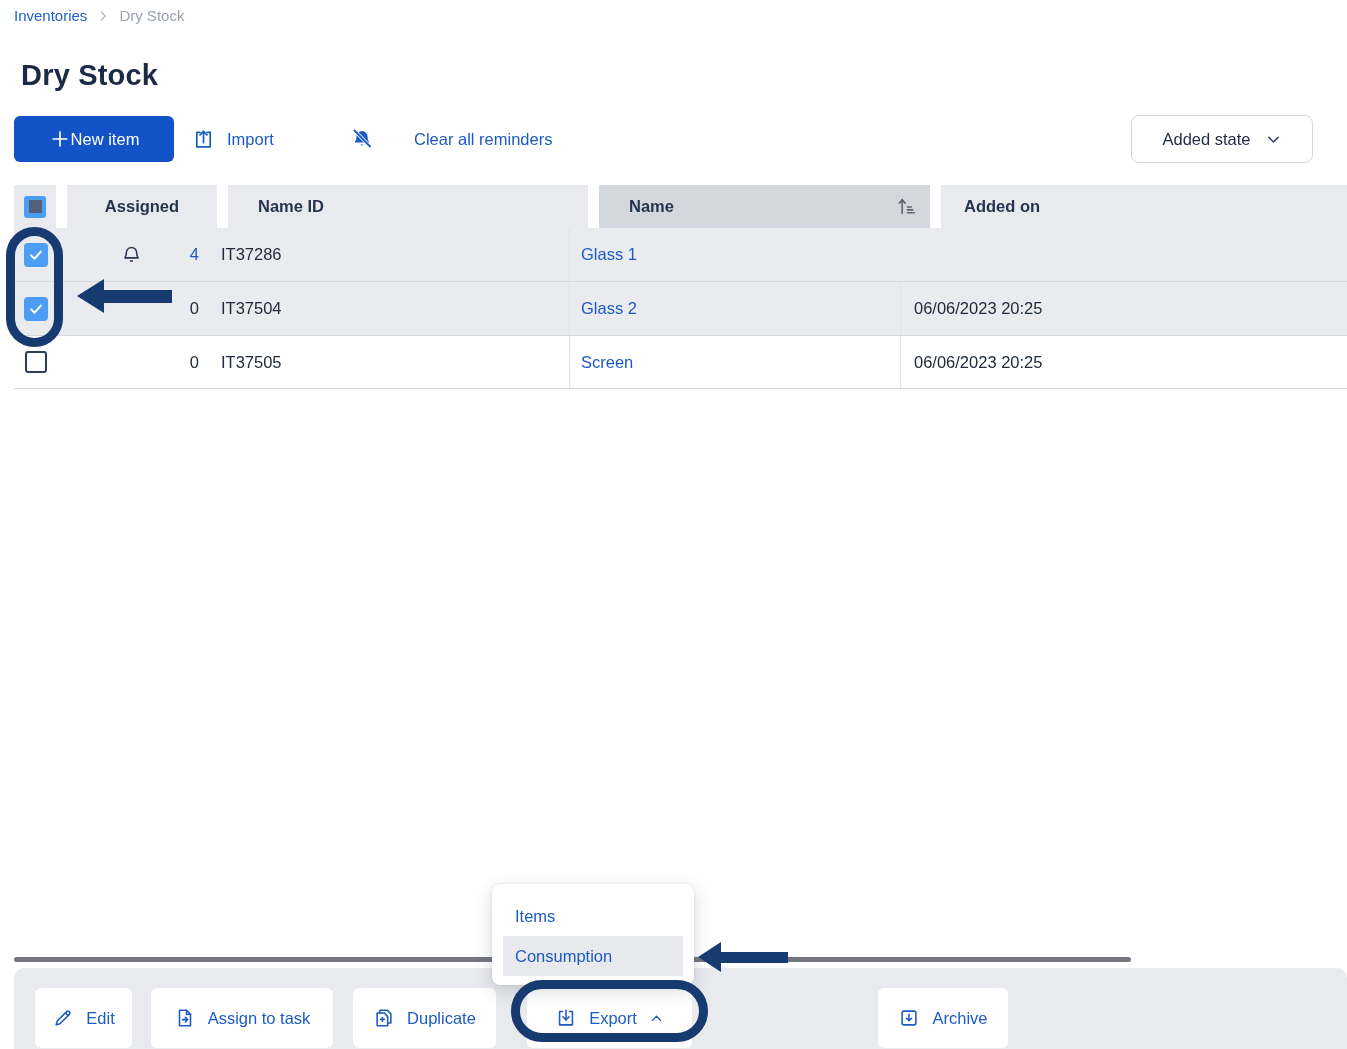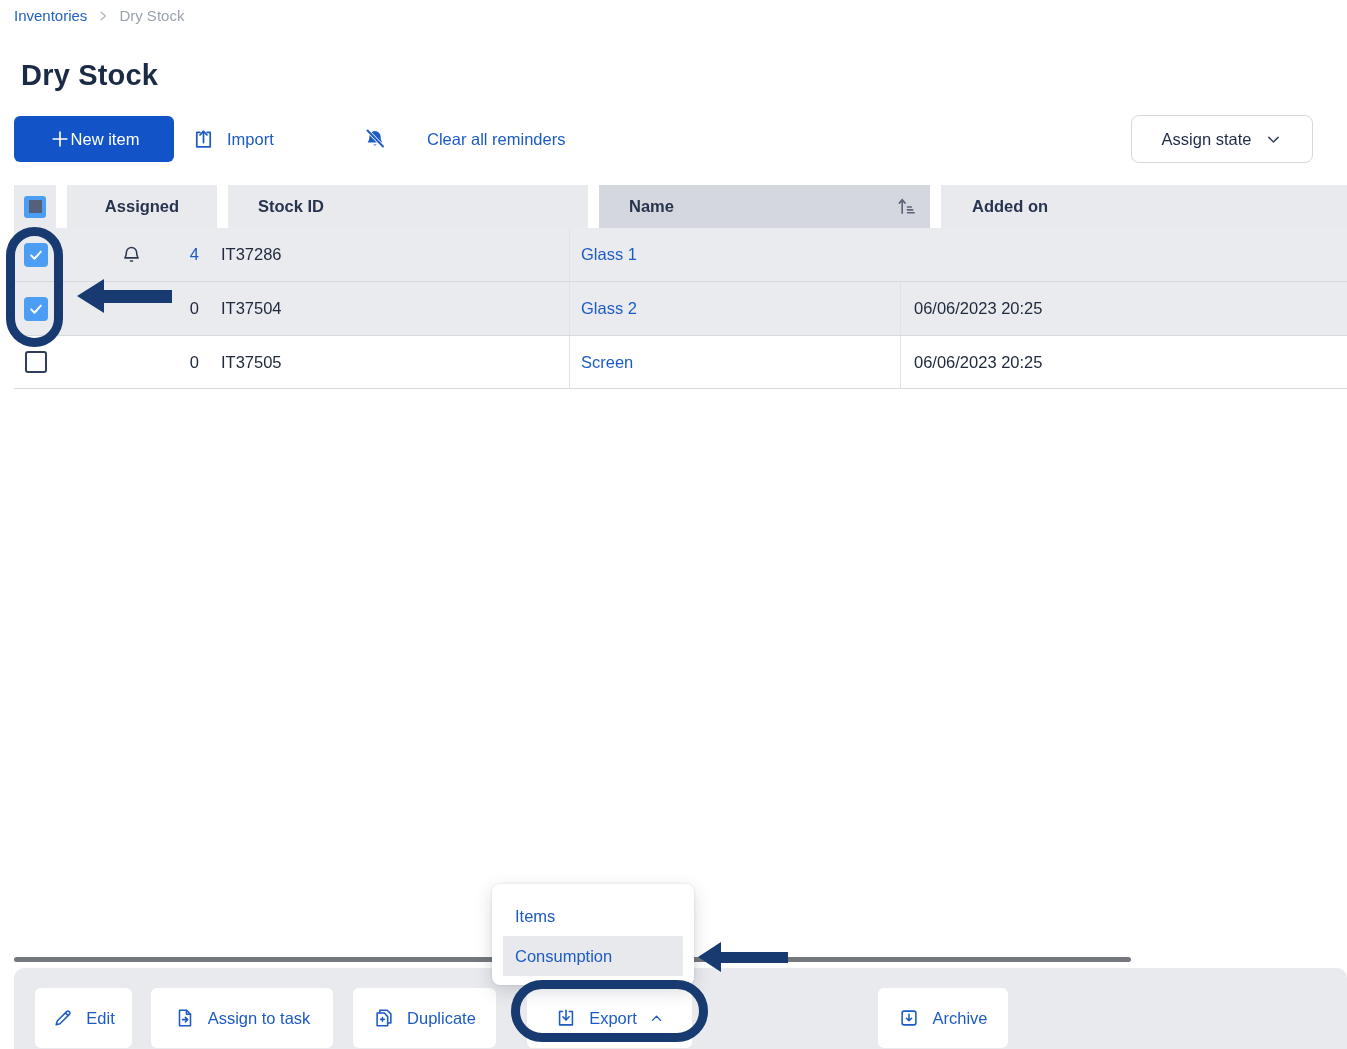--- a/index.html
+++ b/index.html
@@ -24,41 +24,41 @@
     position:absolute; left:14px; top:116px; width:160px; height:46px;
     background:#1254c8; border:none; border-radius:6px; color:#fff;
     display:flex; align-items:center; justify-content:center; 
     font-size:16.5px; font-family:inherit; cursor:pointer;
   }
   .link-action {
     position:absolute; top:116px; height:46px; display:flex; align-items:center; gap:12px;
     background:none; border:none; color:#1d5bc4; font-size:16.5px; font-family:inherit; cursor:pointer;
   }
   .link-import { left:192px; }
-  .link-clear { left:363px;gap:40px; }
+  .link-clear { left:350px;gap:40px; }
   .state-filter {
     position:absolute; right:34px; top:115px; width:182px; height:48px;
     background:#fff; border:1px solid #d5d8dd; border-radius:8px;
     display:flex; align-items:center; justify-content:center; gap:14px;
     font-size:16.5px; color:#1f2c44; font-family:inherit; cursor:pointer;
   }
 
   
   .table { position:absolute; left:14px; top:185px; width:1333px; font-size:16.5px; }
   .thead {
     display:grid; grid-template-columns:42px 150px 360px 331px 1fr; gap:11px;
     height:43px; background:#fff;
   }
   .th { background:#e9eaee; display:flex; align-items:center; font-weight:700; color:#27344e; }
   .th-check { justify-content:center; }
   .th-assigned { justify-content:center; }
   .th-itemid { padding-left:30px; }
   .th-name { background:#d4d7dd; padding-left:30px;justify-content:flex-end; }
   .th-name .sort-ic { margin-left:auto; margin-right:12px; display:flex; }
-  .th-added { padding-left:31px; }
+  .th-added { padding-left:23px; }
 
   .trow { display:grid; grid-template-columns:43px 151px 361px 331px 1fr; height:54px; border-bottom:1px solid #d6d9de; background:#fff; }
   .trow.sel { background:#eaebee; }
   .trow.last { height:53px; }
   .cell { display:flex; align-items:center; color:#212b3d; }
   .c-check { justify-content:center; }
   .c-assigned { position:relative; justify-content:flex-end; padding-right:9px; }
   .c-assigned .bell { position:absolute; left:63px; top:50%; transform:translateY(-50%); display:flex; cursor:pointer; }
   .c-itemid { padding-left:13px;text-align:center; }
   .c-name { padding-left:11px; border-left:1px solid #e0e2e6; }
@@ -157,37 +157,37 @@
     <svg width="24" height="24" viewBox="0 0 24 24">
       <path d="M12 4 a5.6 5.6 0 0 1 5.6 5.6 c0 3.1 .9 4.7 1.7 5.8 H4.7 c.8-1.1 1.7-2.7 1.7-5.8 A5.6 5.6 0 0 1 12 4 z M10.4 17.5 a1.8 1.8 0 0 0 3.2 0 z" fill="#1d5bc4"></path>
       <path d="M4.5 3.5 L20 19.5" stroke="#ffffff" stroke-width="3.4" stroke-linecap="round"></path>
       <path d="M4.5 3.5 L20 19.5" stroke="#1d5bc4" stroke-width="1.9" stroke-linecap="round"></path>
     </svg>
   </span>
   <span>Clear all reminders</span>
 </button>
 
 <div class="state-filter">
-  <span>Assign state</span>
+  <span>Added state</span>
   <span class="ic">
     <svg width="17" height="17" viewBox="0 0 24 24">
         <path d="M5.5 9 L12 15.5 L18.5 9" fill="none" stroke="#33415c" stroke-width="2.1" stroke-linecap="round" stroke-linejoin="round"></path>
       </svg>
   </span>
 </div>
 
 <div class="table">
   <div class="thead">
     <div class="th th-check">
       <span class="cb cb-indet">
           <span class="inner"></span>
         </span>
     </div>
     <div class="th th-assigned">Assigned</div>
-    <div class="th th-itemid">Stock ID</div>
+    <div class="th th-itemid">Name ID</div>
     <div class="th th-name">
       <span>Name</span>
       <span class="sort-ic">
         <svg width="23" height="23" viewBox="0 0 24 24" fill="none" stroke="#5b6474" stroke-width="1.7" stroke-linecap="round">
           <path d="M7.5 19 V5.5"></path>
             <path d="M4.5 8.5 L7.5 5 L10.5 8.5"></path>
           <path d="M13 12.5 h4"></path>
             <path d="M13 15.5 h5.5"></path>
             <path d="M13 18.5 h7"></path>
         </svg>

